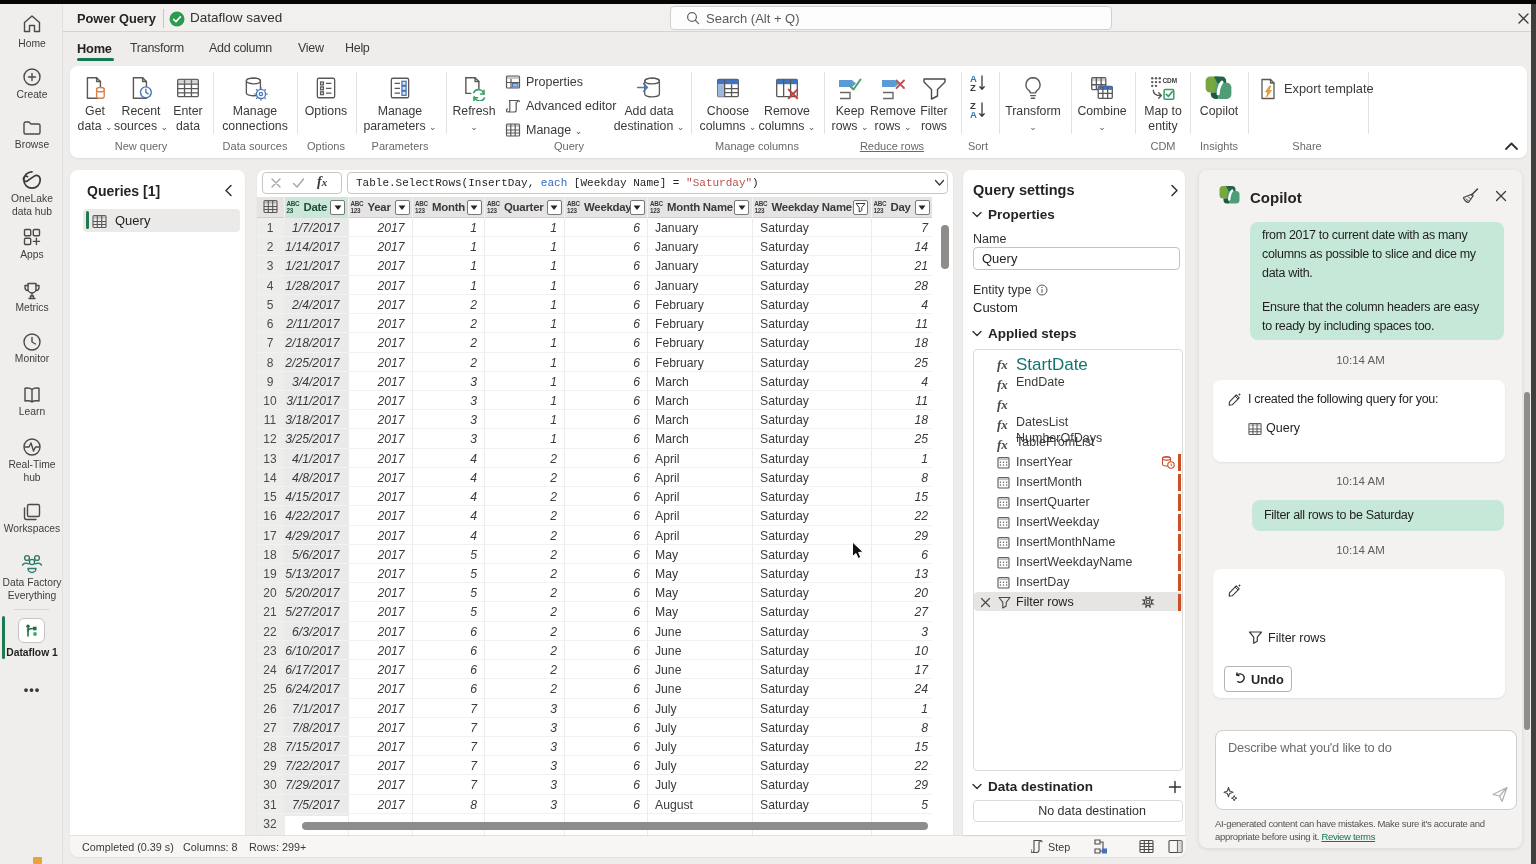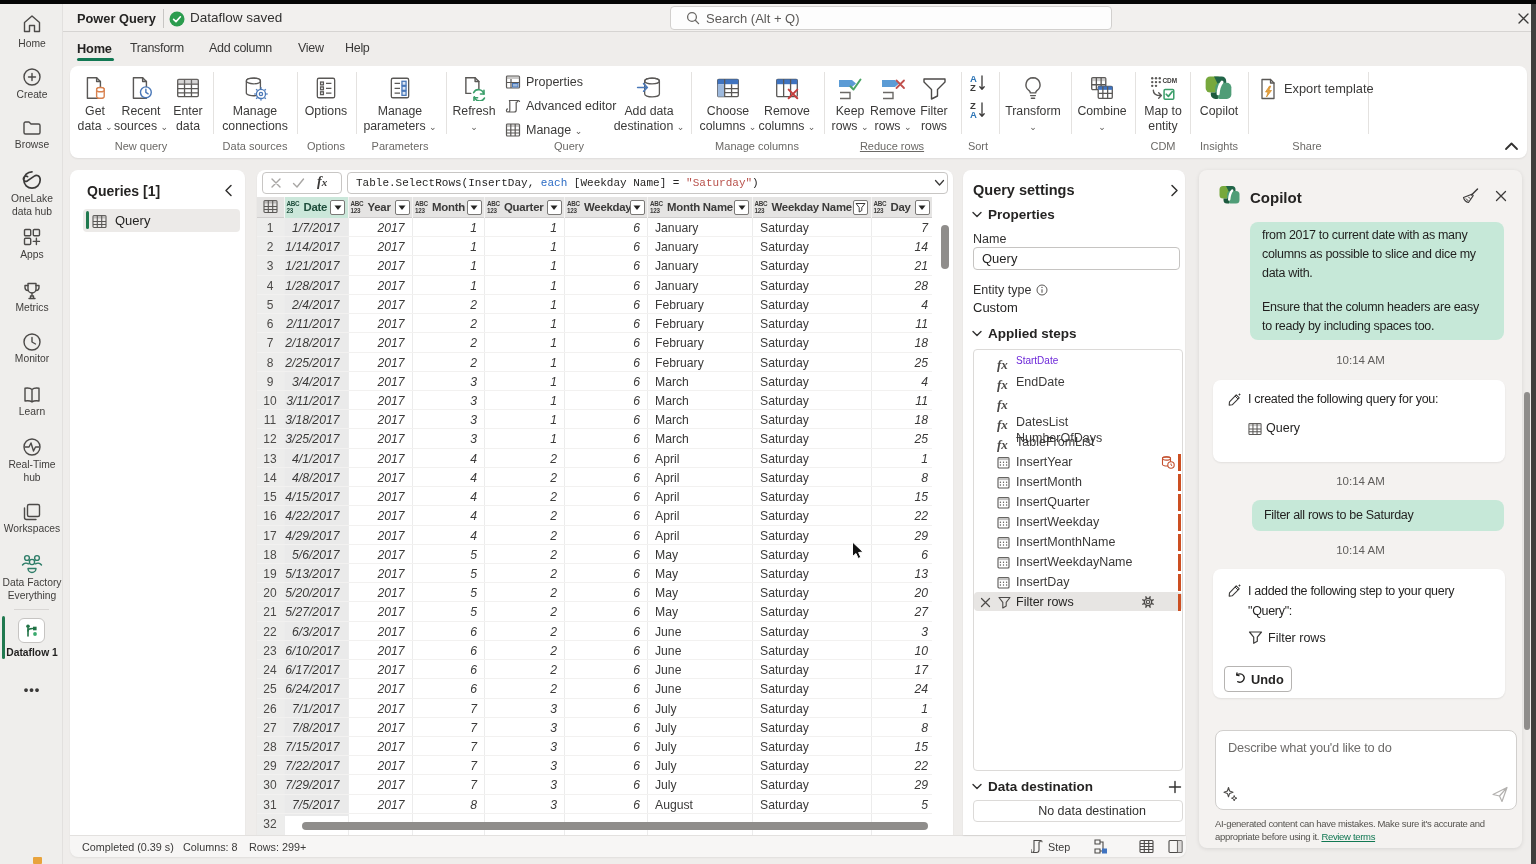--- a/index.html
+++ b/index.html
@@ -852,21 +852,21 @@
       <path d="M6 5.2 L6 8.8" stroke="#5a5856" stroke-width="1.1"></path>
       <circle cx="6" cy="3.4" r=".7" fill="#5a5856"></circle>
     </svg>
 <div class="abs" style="left:973px;top:300px;font-size:13px;color:#252423;">Custom</div>
 <svg class="abs" style="left:972px;top:330px;" width="10" height="7" viewBox="0 0 10 7">
       <path d="M1 1.5 L5 5.5 L9 1.5" stroke="#323130" stroke-width="1.4" fill="none" stroke-linecap="round" stroke-linejoin="round"></path>
     </svg>
 <div class="abs" style="left:988px;top:326px;font-size:13.5px;font-weight:bold;color:#252423;">Applied steps</div>
 <div class="abs" style="left:973px;top:349px;width:210px;height:422px;background:#fff;border:1px solid #dcdad8;border-radius:4px;"></div>
 <div class="abs" style="left:997px;top:355px;"><span style="font-family:'Liberation Serif',serif;font-style:italic;font-weight:bold;font-size:13px;color:#4c4a48;">fx</span></div>
-    <div class="abs" style="left:1016px;top:355px;font-size:10px;color:#6d28d9;">StartDate</div>
+    <div class="abs" style="left:1016px;top:355px;font-size:17px;color:#0f766e;">StartDate</div>
     <div class="abs" style="left:997px;top:375px;"><span style="font-family:'Liberation Serif',serif;font-style:italic;font-weight:bold;font-size:13px;color:#4c4a48;">fx</span></div>
     <div class="abs" style="left:1016px;top:375px;font-size:12.5px;color:#3b3a39;">EndDate</div>
     <div class="abs" style="left:997px;top:395px;"><span style="font-family:'Liberation Serif',serif;font-style:italic;font-weight:bold;font-size:13px;color:#4c4a48;">fx</span></div>
     <div class="abs" style="left:1016px;top:395px;font-size:12.5px;color:#3b3a39;margin-top:36px;">NumberOfDays</div>
     <div class="abs" style="left:997px;top:415px;"><span style="font-family:'Liberation Serif',serif;font-style:italic;font-weight:bold;font-size:13px;color:#4c4a48;">fx</span></div>
     <div class="abs" style="left:1016px;top:415px;font-size:12.5px;color:#3b3a39;">DatesList</div>
     <div class="abs" style="left:997px;top:435px;"><span style="font-family:'Liberation Serif',serif;font-style:italic;font-weight:bold;font-size:13px;color:#4c4a48;">fx</span></div>
     <div class="abs" style="left:1016px;top:435px;font-size:12.5px;color:#3b3a39;">TableFromList</div>
     <div class="abs" style="left:997px;top:455.5px;">
       <svg width="13" height="13" viewBox="0 0 13 13">
@@ -1057,21 +1057,20 @@
 <div class="abs" style="left:1252px;top:500px;width:252px;height:31px;background:#c6e8d8;border-radius:8px;"></div>
 <div class="abs" style="left:1264px;top:507.5px;font-size:12.5px;letter-spacing:-0.3px;color:#201f1e;">Filter all rows to be Saturday</div>
 <div class="abs" style="left:1199px;top:544px;width:323px;text-align:center;font-size:11.5px;color:#605e5c;">10:14 AM</div>
 
 <div class="abs" style="left:1213px;top:569px;width:292px;height:129px;background:#fff;border-radius:8px;box-shadow:0 1px 2px rgba(0,0,0,.08);"></div>
 <svg class="abs" style="left:1227px;top:583px;" width="15" height="15" viewBox="0 0 15 15">
       <path d="M9.2 2.8 L12.2 5.8 L5.2 12.8 L2.2 13.1 L2.5 9.8 Z" stroke="#3b3a39" fill="none" stroke-width="1.1" stroke-linejoin="round"></path>
       <path d="M8 4 L11 7" stroke="#3b3a39" stroke-width="1"></path>
       <path d="M12.5 1 L12.9 2.1 L14 2.5 L12.9 2.9 L12.5 4 L12.1 2.9 L11 2.5 L12.1 2.1 Z" fill="#3b3a39"></path>
     </svg>
-<div class="abs" style="left:1248px;top:582px;width:260px;font-size:12.5px;letter-spacing:-0.3px;line-height:19.5px;color:#252423;white-space:nowrap;">I added the following step to your query<br>"Query":</div>
 <svg class="abs" style="left:1248px;top:630px;" width="15" height="15" viewBox="0 0 15 15">
       <path d="M1.5 2 L13.5 2 L9.3 7.2 L9.3 11.2 L5.7 13.3 L5.7 7.2 Z" stroke="#3b3a39" stroke-width="1.2" fill="none" stroke-linejoin="round"></path>
     </svg>
 <div class="abs" style="left:1268px;top:631px;font-size:12.5px;color:#252423;">Filter rows</div>
 <div class="abs" style="left:1224px;top:666px;width:68px;height:26px;background:#fff;border:1px solid #b6b4b2;border-radius:4px;"></div>
 <svg class="abs" style="left:1234px;top:672px;" width="13" height="13" viewBox="0 0 13 13">
       <path d="M3.2 2.5 C9 0.5 11.5 5 9.5 8.2 a4.2 4.2 0 0 1 -5.8 1.4" stroke="#252423" fill="none" stroke-width="1.3" stroke-linecap="round"></path>
       <path d="M3 0.8 L2.6 3.2 L5 3.6" stroke="#252423" fill="none" stroke-width="1.3" stroke-linecap="round" stroke-linejoin="round"></path>
     </svg>
 <div class="abs" style="left:1251px;top:672px;font-size:12.8px;font-weight:bold;color:#252423;">Undo</div>

